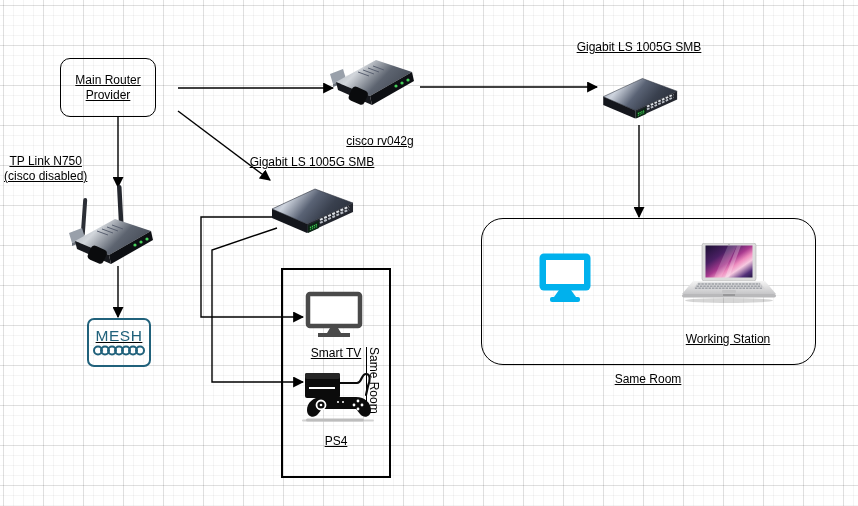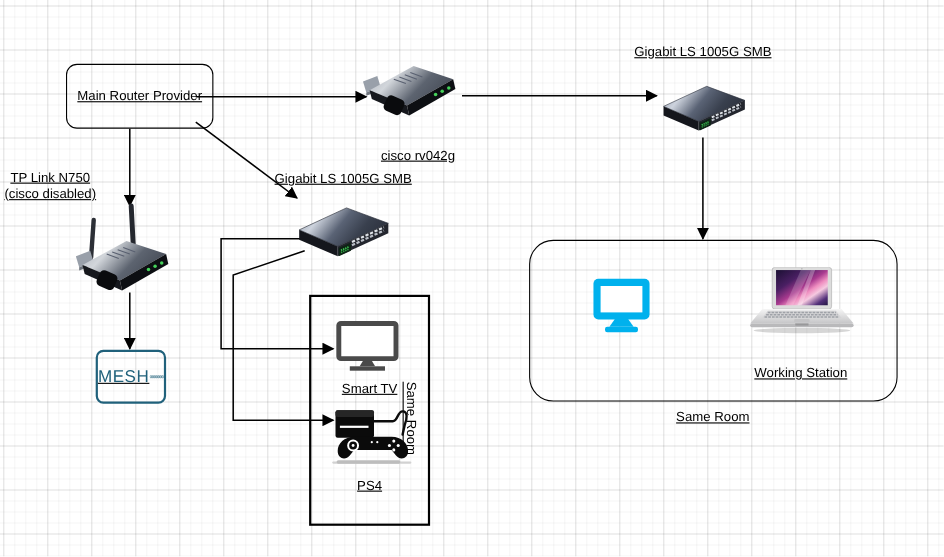--- a/index.html
+++ b/index.html
@@ -13,27 +13,27 @@
       linear-gradient(to bottom, rgba(0,0,0,0.04) 1px, transparent 1px);
     background-size:40px 40px,40px 40px,10px 10px,10px 10px;
     background-position:3px 5px;
     font-family:"Liberation Sans", sans-serif;
   }
   svg.edges{position:absolute;left:0;top:0;z-index:1;}
   .node,.lbl{position:absolute;z-index:2;text-decoration:underline;}
   .lbl{font-size:12px;line-height:15px;color:#000;text-align:center;white-space:nowrap;}
   .lbl span{display:block;}
   .box{box-sizing:border-box;background:transparent;}
-  .main-router{left:60px;top:58px;width:134px;height:59px;border:1.5px solid #000;border-radius:10px;
+  .main-router{left:60px;top:58px;width:96px;height:59px;border:1.5px solid #000;border-radius:10px;
     display:flex;align-items:center;justify-content:center;}
   .main-router .txt{font-size:12px;line-height:15px;text-align:center;color:#000;}
   .room-small{left:281px;top:268px;width:110px;height:210px;border:2px solid #000;}
   .room-large{left:481px;top:218px;width:335px;height:147px;border:1.5px solid #000;border-radius:22px;}
   .mesh-box{left:87px;top:318px;width:64px;height:49px;border:2px solid #20617b;border-radius:7px;
-    display:flex;flex-direction:row;align-items:center;justify-content:center;}
+    display:flex;flex-direction:column;align-items:center;justify-content:center;}
   .mesh-text{color:#20617b;font-size:15.5px;line-height:16px;letter-spacing:0.5px;font-weight:500;}
   .vertical{writing-mode:vertical-rl;left:365px;top:332px;width:18px;height:96px;
     display:flex;align-items:center;justify-content:center;font-size:12px;color:#000;}
   .tl-label{left:4px;top:154px;text-align:center;}
 </style>
 </head>
 <body>
 
 <div class="canvas">
 

